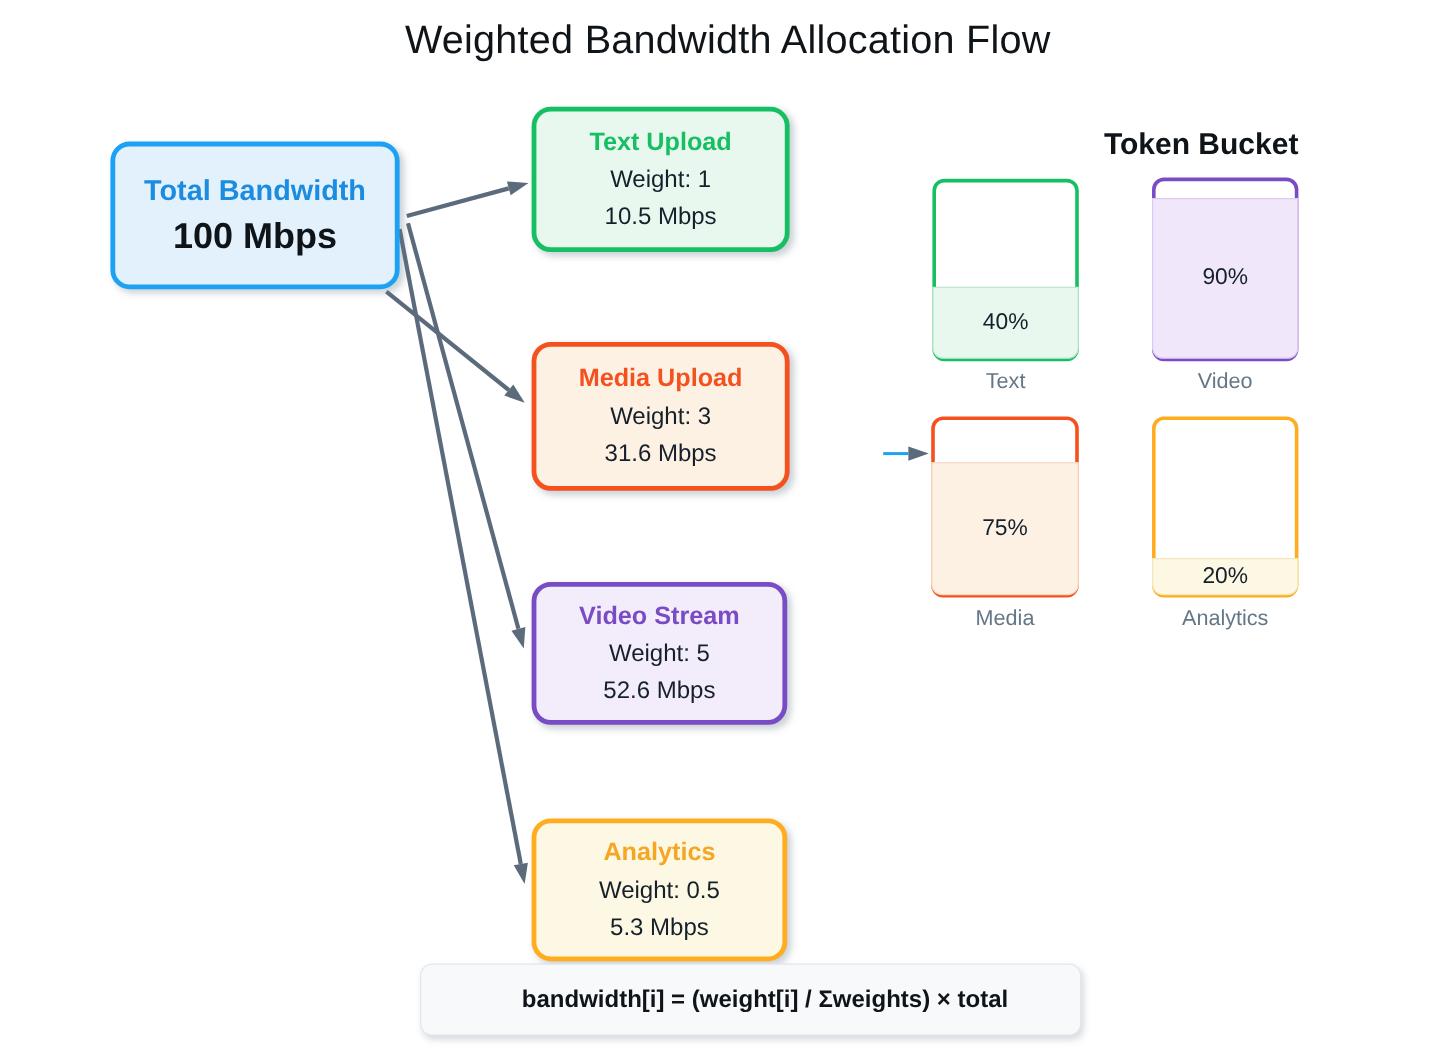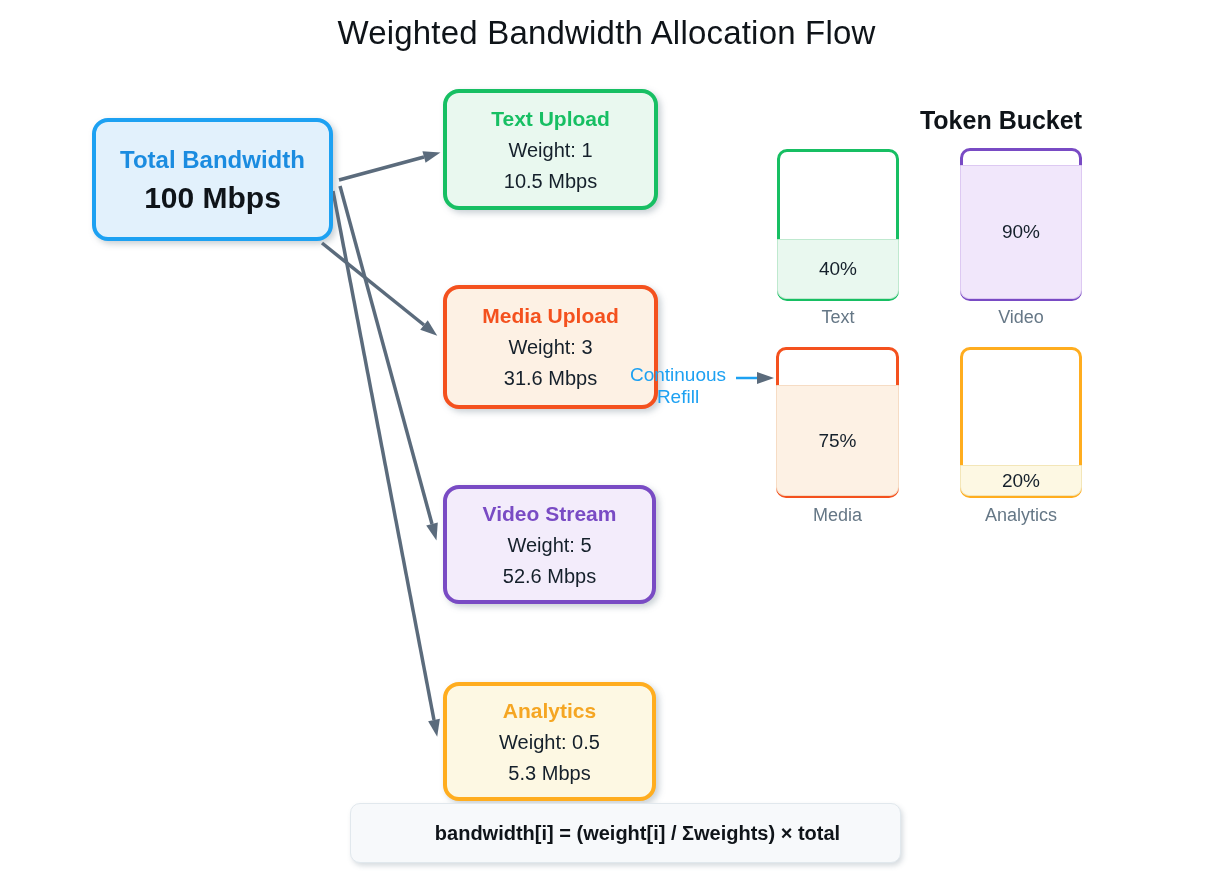--- a/index.html
+++ b/index.html
@@ -126,20 +126,18 @@
   </div>
   <div class="bucket-label" style="left:776px;top:505px;width:123px;">Media</div>
 
   <div class="bucket bucket-amber" style="left:960px;top:347px;width:122px;height:151px;">
     <div class="bucket-fill fill-amber" style="height: 20%; margin-top: 44px;">
       <span class="bucket-pct">20%</span>
     </div>
   </div>
   <div class="bucket-label" style="left:960px;top:505px;width:122px;">Analytics</div>
 
-  <div class="refill-label">Continuous
-Refill</div>
 
   <div class="formula-box">
     <span>bandwidth[i] = (weight[i] / Σweights) × total</span>
   </div>
 
 </div>
 
 </body></html>

